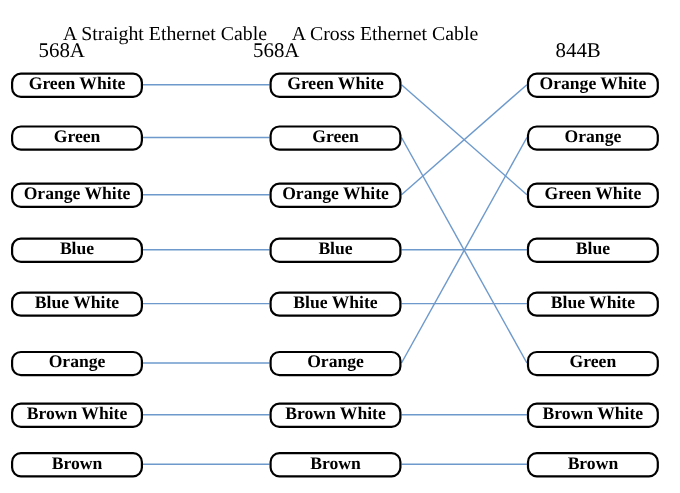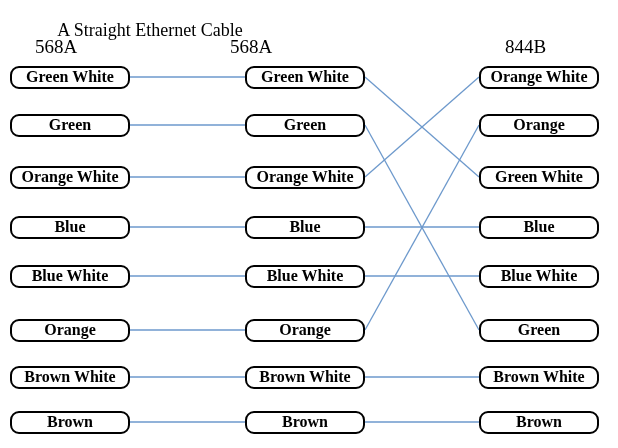--- a/index.html
+++ b/index.html
@@ -67,20 +67,21 @@
     line-height: 1;
   }
 </style>
 </head>
 <body>
 
 <div class="canvas">
 
   <div class="diagram-title title-straight">A Straight Ethernet Cable</div>
 
+  <div class="diagram-title title-cross">A Cross Ethernet Cable</div>
 
   <div class="column-header header-0">568A</div>
 
   <div class="column-header header-1">568A</div>
 
   <div class="column-header header-2">844B</div>
 
   <svg class="lines-layer" width="618" height="448" viewBox="0 0 618 448" xmlns="http://www.w3.org/2000/svg">
       <line x1="130" y1="77" x2="245" y2="77" stroke="#6d99cc" stroke-width="1.3"></line>
       <line x1="130" y1="125" x2="245" y2="125" stroke="#6d99cc" stroke-width="1.3"></line>

